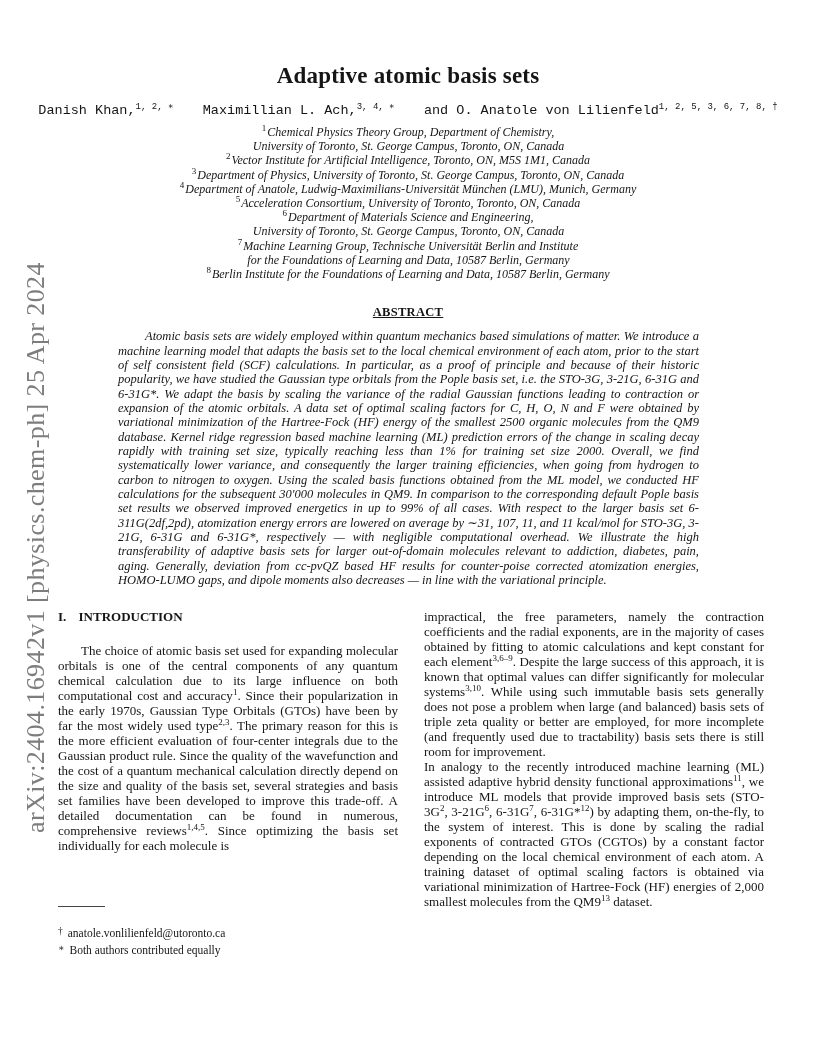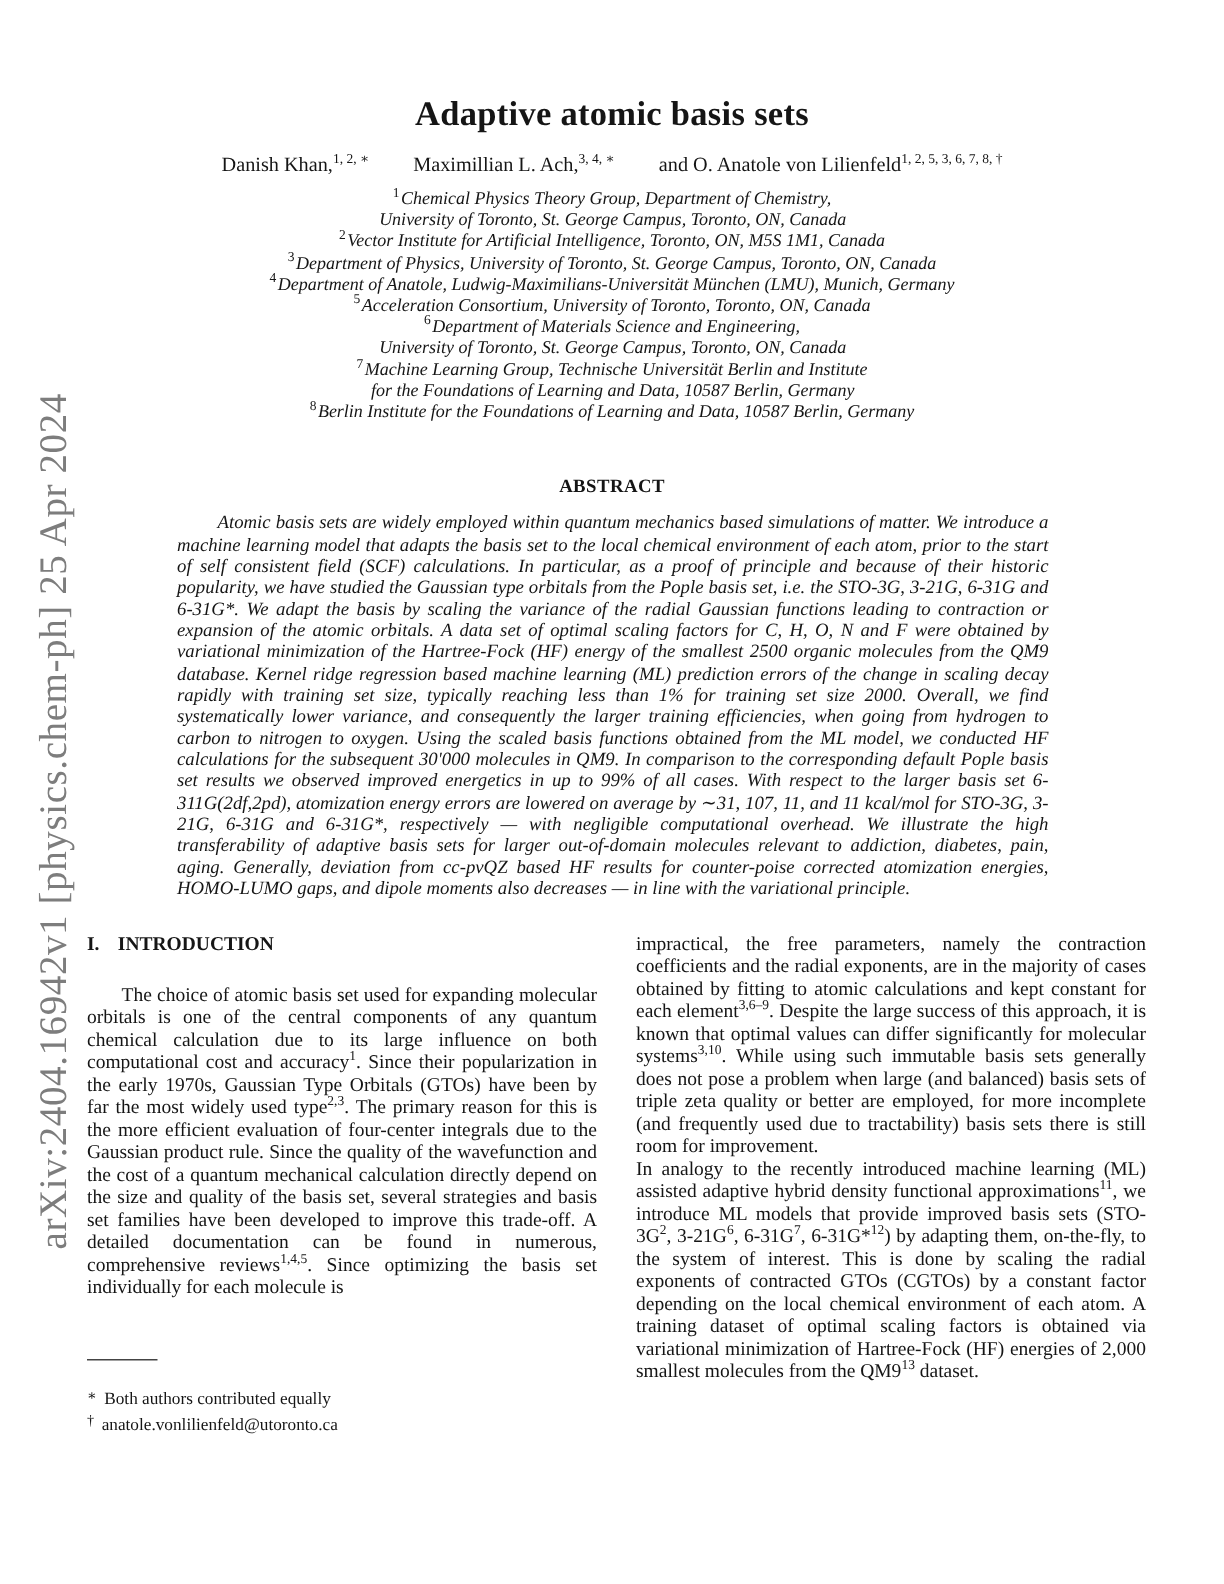--- a/index.html
+++ b/index.html
@@ -41,36 +41,37 @@
   }
   .authors {
     margin-top: 13px;
     text-align: center;
     font-size: 13.5px;
   }
   .authors sup, .affiliation sup {
     font-size: 9px;
     line-height: 0;
   }
-  .author { margin: 0 13px; white-space: nowrap; }
+  .author { margin: 0 13px; white-space: nowrap; font-family: Liberation Mono, monospace; }
   .affiliations {
     margin-top: 7px;
     text-align: center;
     font-style: italic;
     font-size: 12px;
     line-height: 14.2px;
   }
   .affiliation sup { margin-right: 1px; font-style: normal; }
   
   .abstract-heading {
-    margin-top: 36px;
+    margin-top: 24px;
     text-align: center;
     font-weight: bold;
     font-size: 12.5px;
     letter-spacing: 0.3px;
+    text-decoration: underline;
   }
   .abstract {
     margin: 9px 117px 0 118px;
     font-size: 12.5px;
     line-height: 14.35px;
     text-align: justify;
     font-style: italic;
   }
   .abstract p { text-indent: 27px; }
   
@@ -152,17 +153,17 @@
       <p class="indented">The choice of atomic basis set used for expanding molecular orbitals is one of the central components of any quantum chemical calculation due to its large influence on both computational cost and accuracy<sup>1</sup>. Since their popularization in the early 1970s, Gaussian Type Orbitals (GTOs) have been by far the most widely used type<sup>2,3</sup>. The primary reason for this is the more efficient evaluation of four-center integrals due to the Gaussian product rule. Since the quality of the wavefunction and the cost of a quantum mechanical calculation directly depend on the size and quality of the basis set, several strategies and basis set families have been developed to improve this trade-off. A detailed documentation can be found in numerous, comprehensive reviews<sup>1,4,5</sup>. Since optimizing the basis set individually for each molecule is</p>
     </div>
     <div class="col">
       <p class="flush">impractical, the free parameters, namely the contraction coefficients and the radial exponents, are in the majority of cases obtained by fitting to atomic calculations and kept constant for each element<sup>3,6–9</sup>. Despite the large success of this approach, it is known that optimal values can differ significantly for molecular systems<sup>3,10</sup>. While using such immutable basis sets generally does not pose a problem when large (and balanced) basis sets of triple zeta quality or better are employed, for more incomplete (and frequently used due to tractability) basis sets there is still room for improvement.</p>
       <p class="flush">In analogy to the recently introduced machine learning (ML) assisted adaptive hybrid density functional approximations<sup>11</sup>, we introduce ML models that provide improved basis sets (STO-3G<sup>2</sup>, 3-21G<sup>6</sup>, 6-31G<sup>7</sup>, 6-31G*<sup>12</sup>) by adapting them, on-the-fly, to the system of interest. This is done by scaling the radial exponents of contracted GTOs (CGTOs) by a constant factor depending on the local chemical environment of each atom. A training dataset of optimal scaling factors is obtained via variational minimization of Hartree-Fock (HF) energies of 2,000 smallest molecules from the QM9<sup>13</sup> dataset.</p>
     </div>
   </div>
 
   <div class="footnotes">
     <hr class="footnote-rule">
+    <div class="footnote"><span class="marker">†</span><span>anatole.vonlilienfeld@utoronto.ca</span></div>
     <div class="footnote"><span class="marker">∗</span><span>Both authors contributed equally</span></div>
-    <div class="footnote"><span class="marker">†</span><span>anatole.vonlilienfeld@utoronto.ca</span></div>
   </div>
 
 </div>
 
 </body></html>

